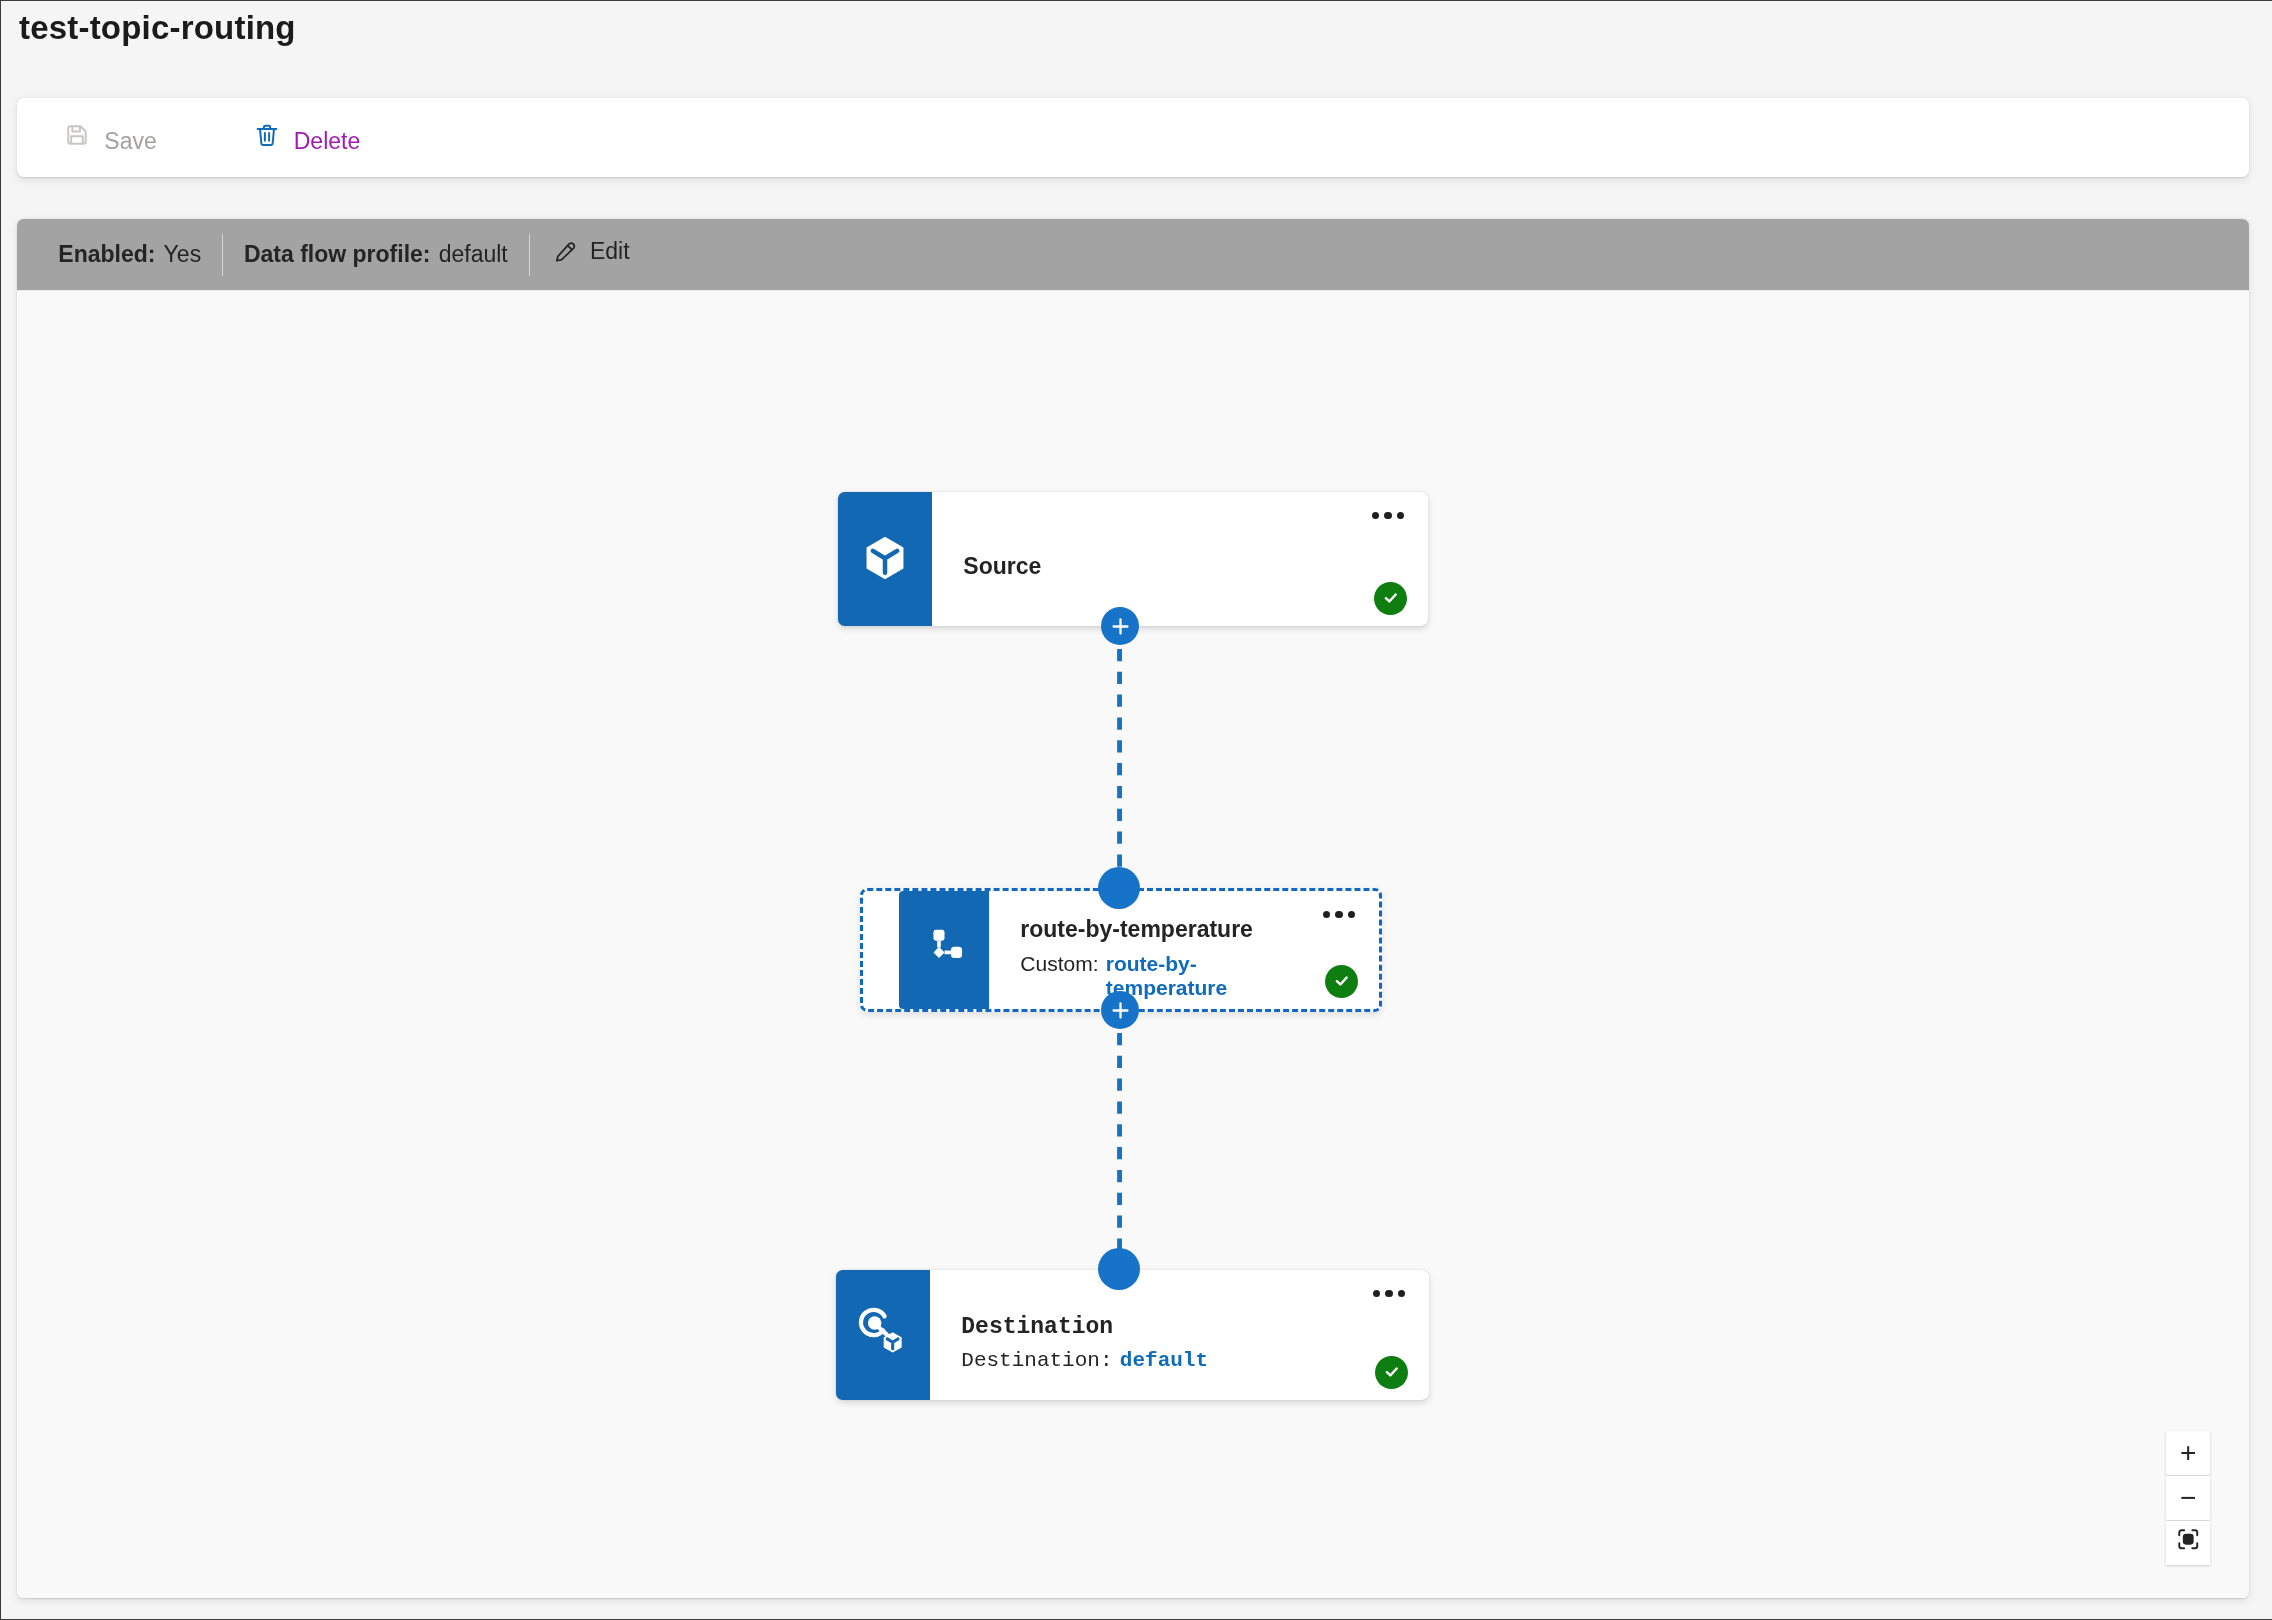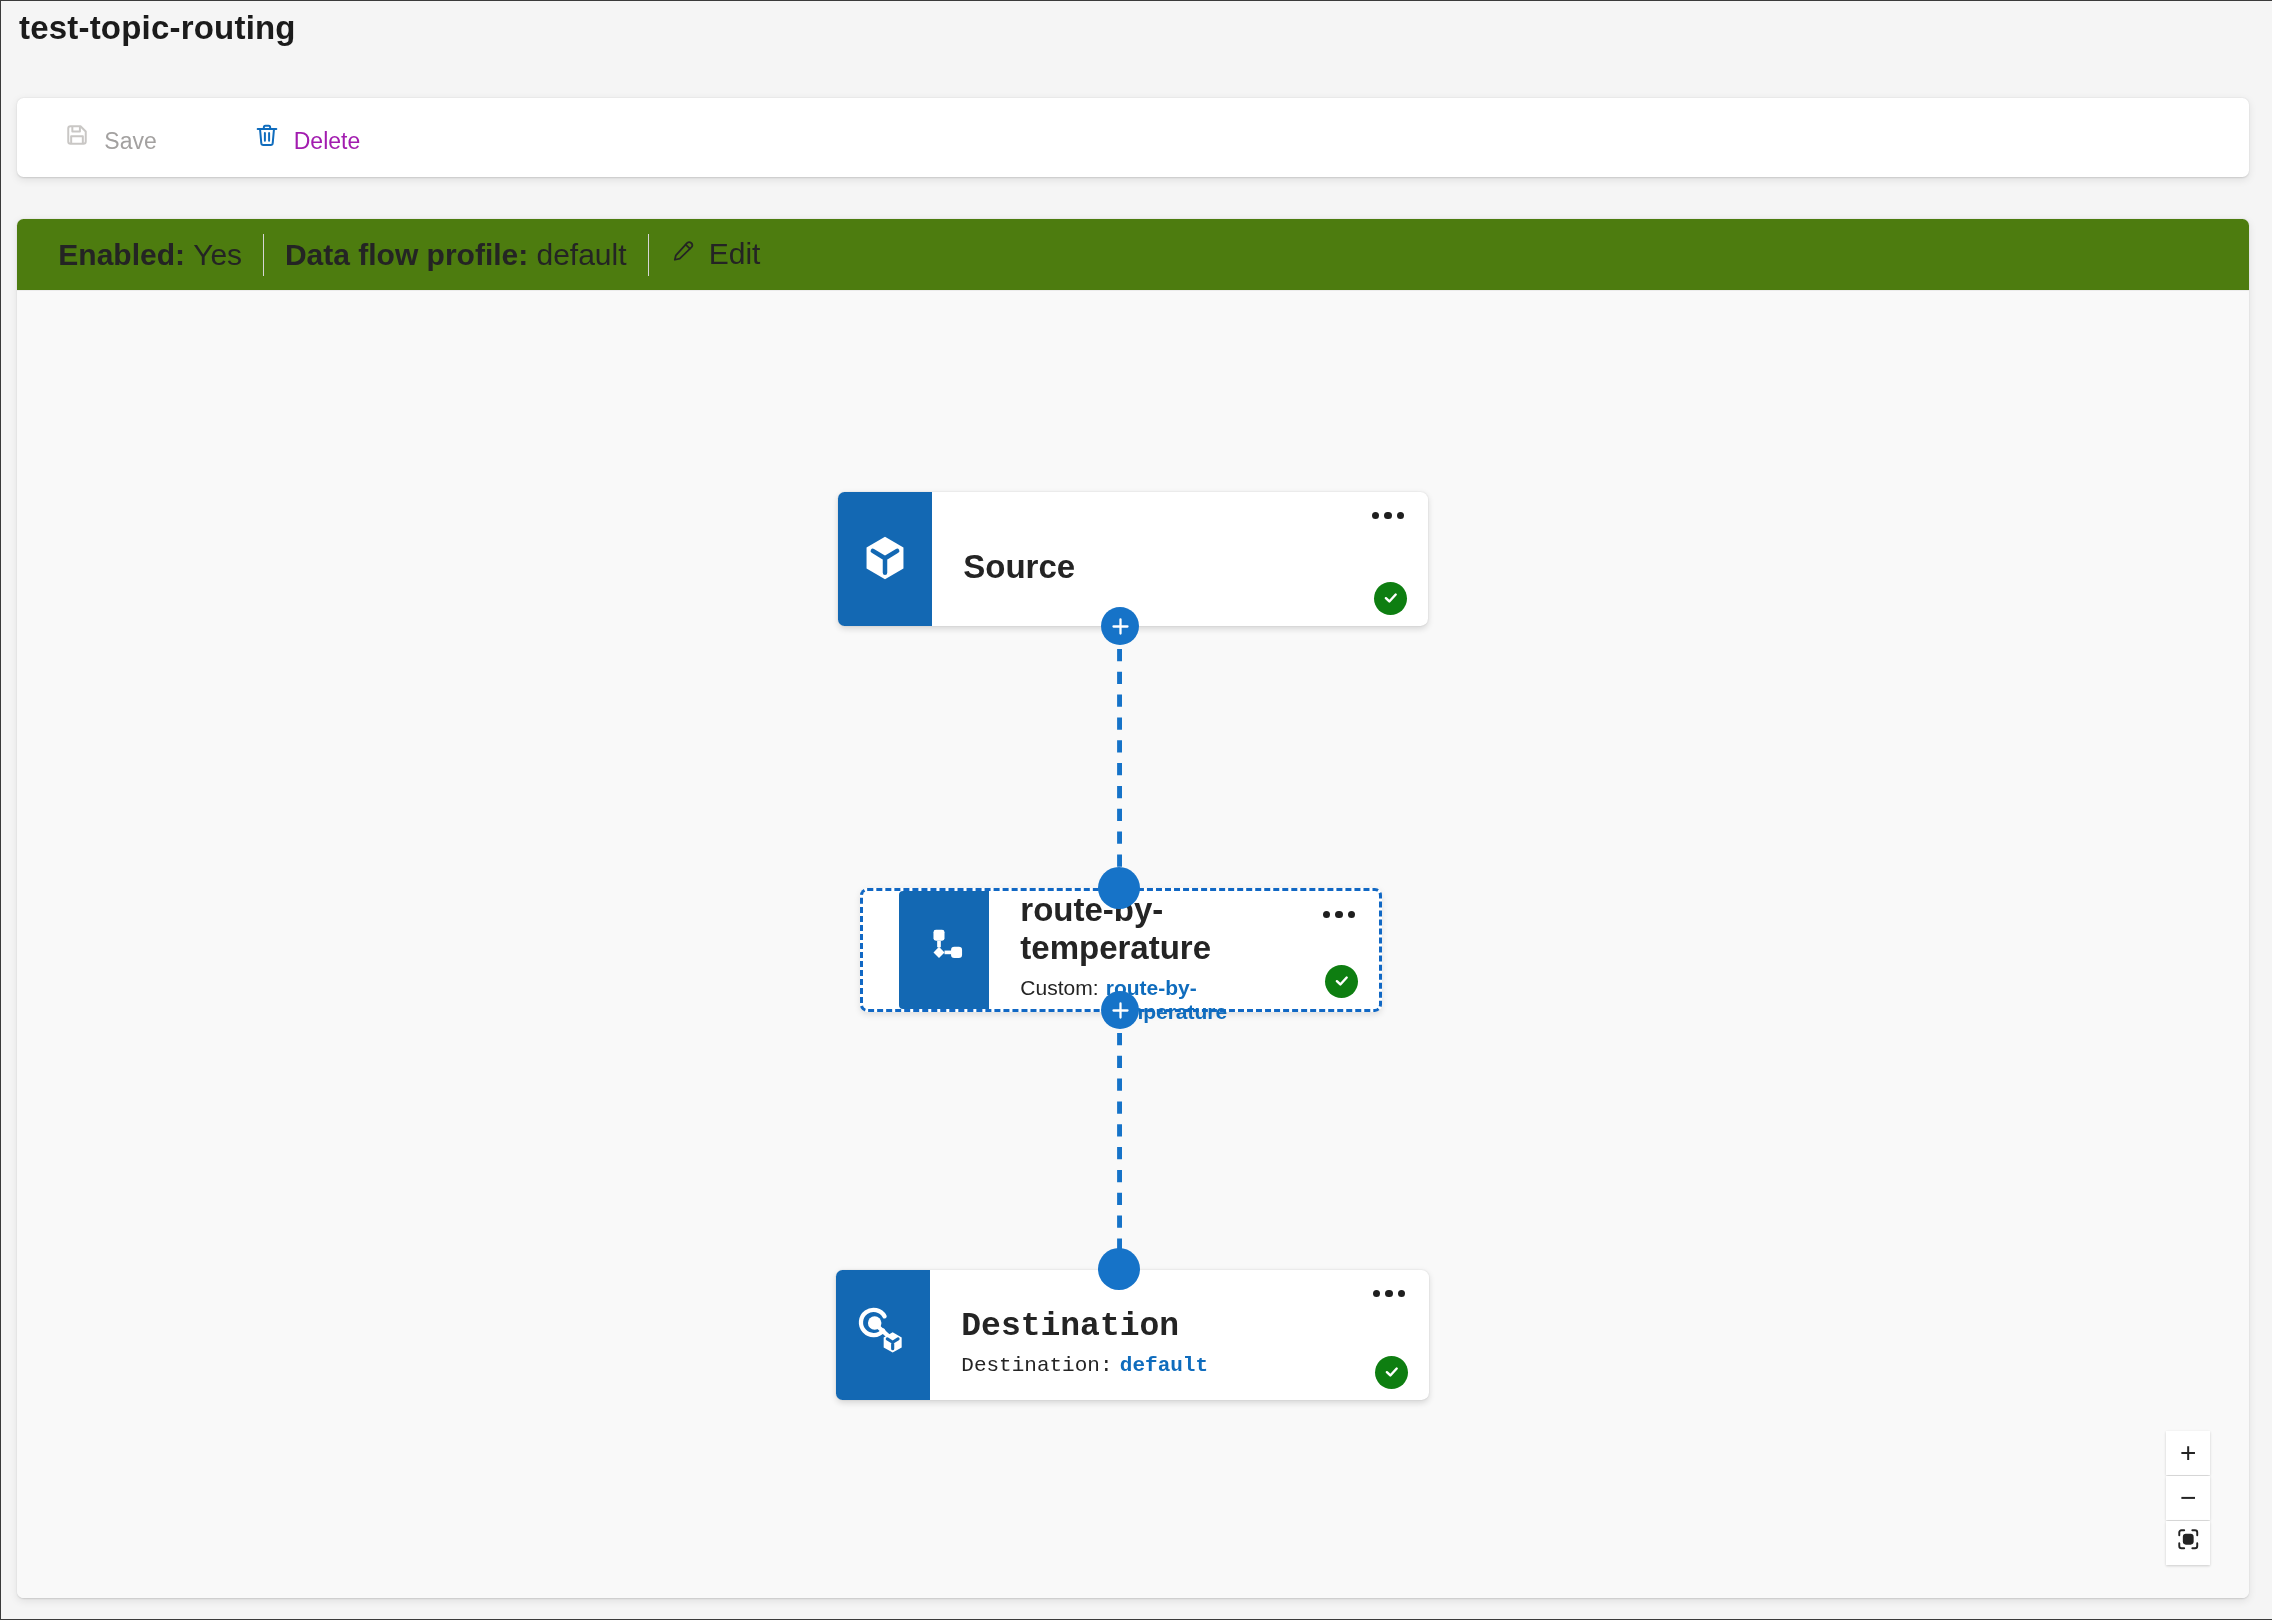--- a/index.html
+++ b/index.html
@@ -32,24 +32,24 @@
   .tb-btn.delete { color: #a21caf; }
 
   
   .main-card {
     position: absolute; left: 16.3px; top: 218px; width: 2232px; height: 1379px;
     background: #fafafa; border-radius: 6.5px;
     box-shadow: 0 0.8px 1.6px rgba(0,0,0,.12), 0 2.4px 8.2px rgba(0,0,0,.09);
   }
   .status-row {
     position: absolute; left: 0; top: 0; width: 100%; height: 72px;
-    background: #4d7c0f; border-radius: 6.5px 6.5px 0 0;
+    background: #a3a3a3; border-radius: 6.5px 6.5px 0 0;
     border-bottom: 0.8px solid #ececec;
     display: flex; align-items: center; padding-left: 41px;
-    font-size: 30px;
+    font-size: 23px;
   }
   .status-row b { font-weight: 700; }
   .status-sep { width: 0.8px; height: 42px; background: #d6d6d6; margin: 0 21px; }
   .status-pair { display: flex; gap: 8.2px; align-items: baseline; }
   .edit-btn { display: flex; align-items: flex-start; gap: 11.4px; cursor: pointer; }
 
   
   .canvas {
     position: absolute; left: 0; top: 72px; width: 2232px; height: 1307px;
     background: #f9f9f9; border-radius: 0 0 6.5px 6.5px; overflow: hidden;
@@ -65,21 +65,21 @@
   .node.selected { border: 3.3px dashed #1168c4; box-shadow: 0 2.4px 6.5px rgba(0,0,0,.10); padding-left: 36px; }
   .node-accent {
     width: 94px; flex: 0 0 auto; background: #1368b3;
     border-radius: 6.5px 0 0 6.5px; display: flex; align-items: center; justify-content: center;
   }
   .node.selected .node-accent { border-radius: 4.1px 0 0 4.1px; width: 90px; }
   .node-body {
     flex: 1; position: relative; display: flex; flex-direction: column;
     justify-content: center; padding-left: 31px; padding-right: 73px;
   }
-  .node-title { font-size: 33px; font-weight: 700; color: #242424; margin-top: 15px; }
+  .node-title { font-size: 23px; font-weight: 700; color: #242424; margin-top: 15px; }
   .node-sub { margin-top: 9px; font-size: 21px; color: #242424; display: flex; gap: 7.3px; }
   .node-link { color: #0f6cbd; font-weight: 700; cursor: pointer; }
   .more-dots { position: absolute; top: 19.6px; right: 24.5px; display: flex; gap: 4.9px; cursor: pointer; }
   .more-dots i { width: 7.3px; height: 7.3px; border-radius: 50%; background: #1f1f1f; }
   .check-badge {
     position: absolute; bottom: 11.4px; right: 21px;
     width: 33px; height: 33px; border-radius: 50%; background: #0e7e11;
     display: flex; align-items: center; justify-content: center;
   }
 

